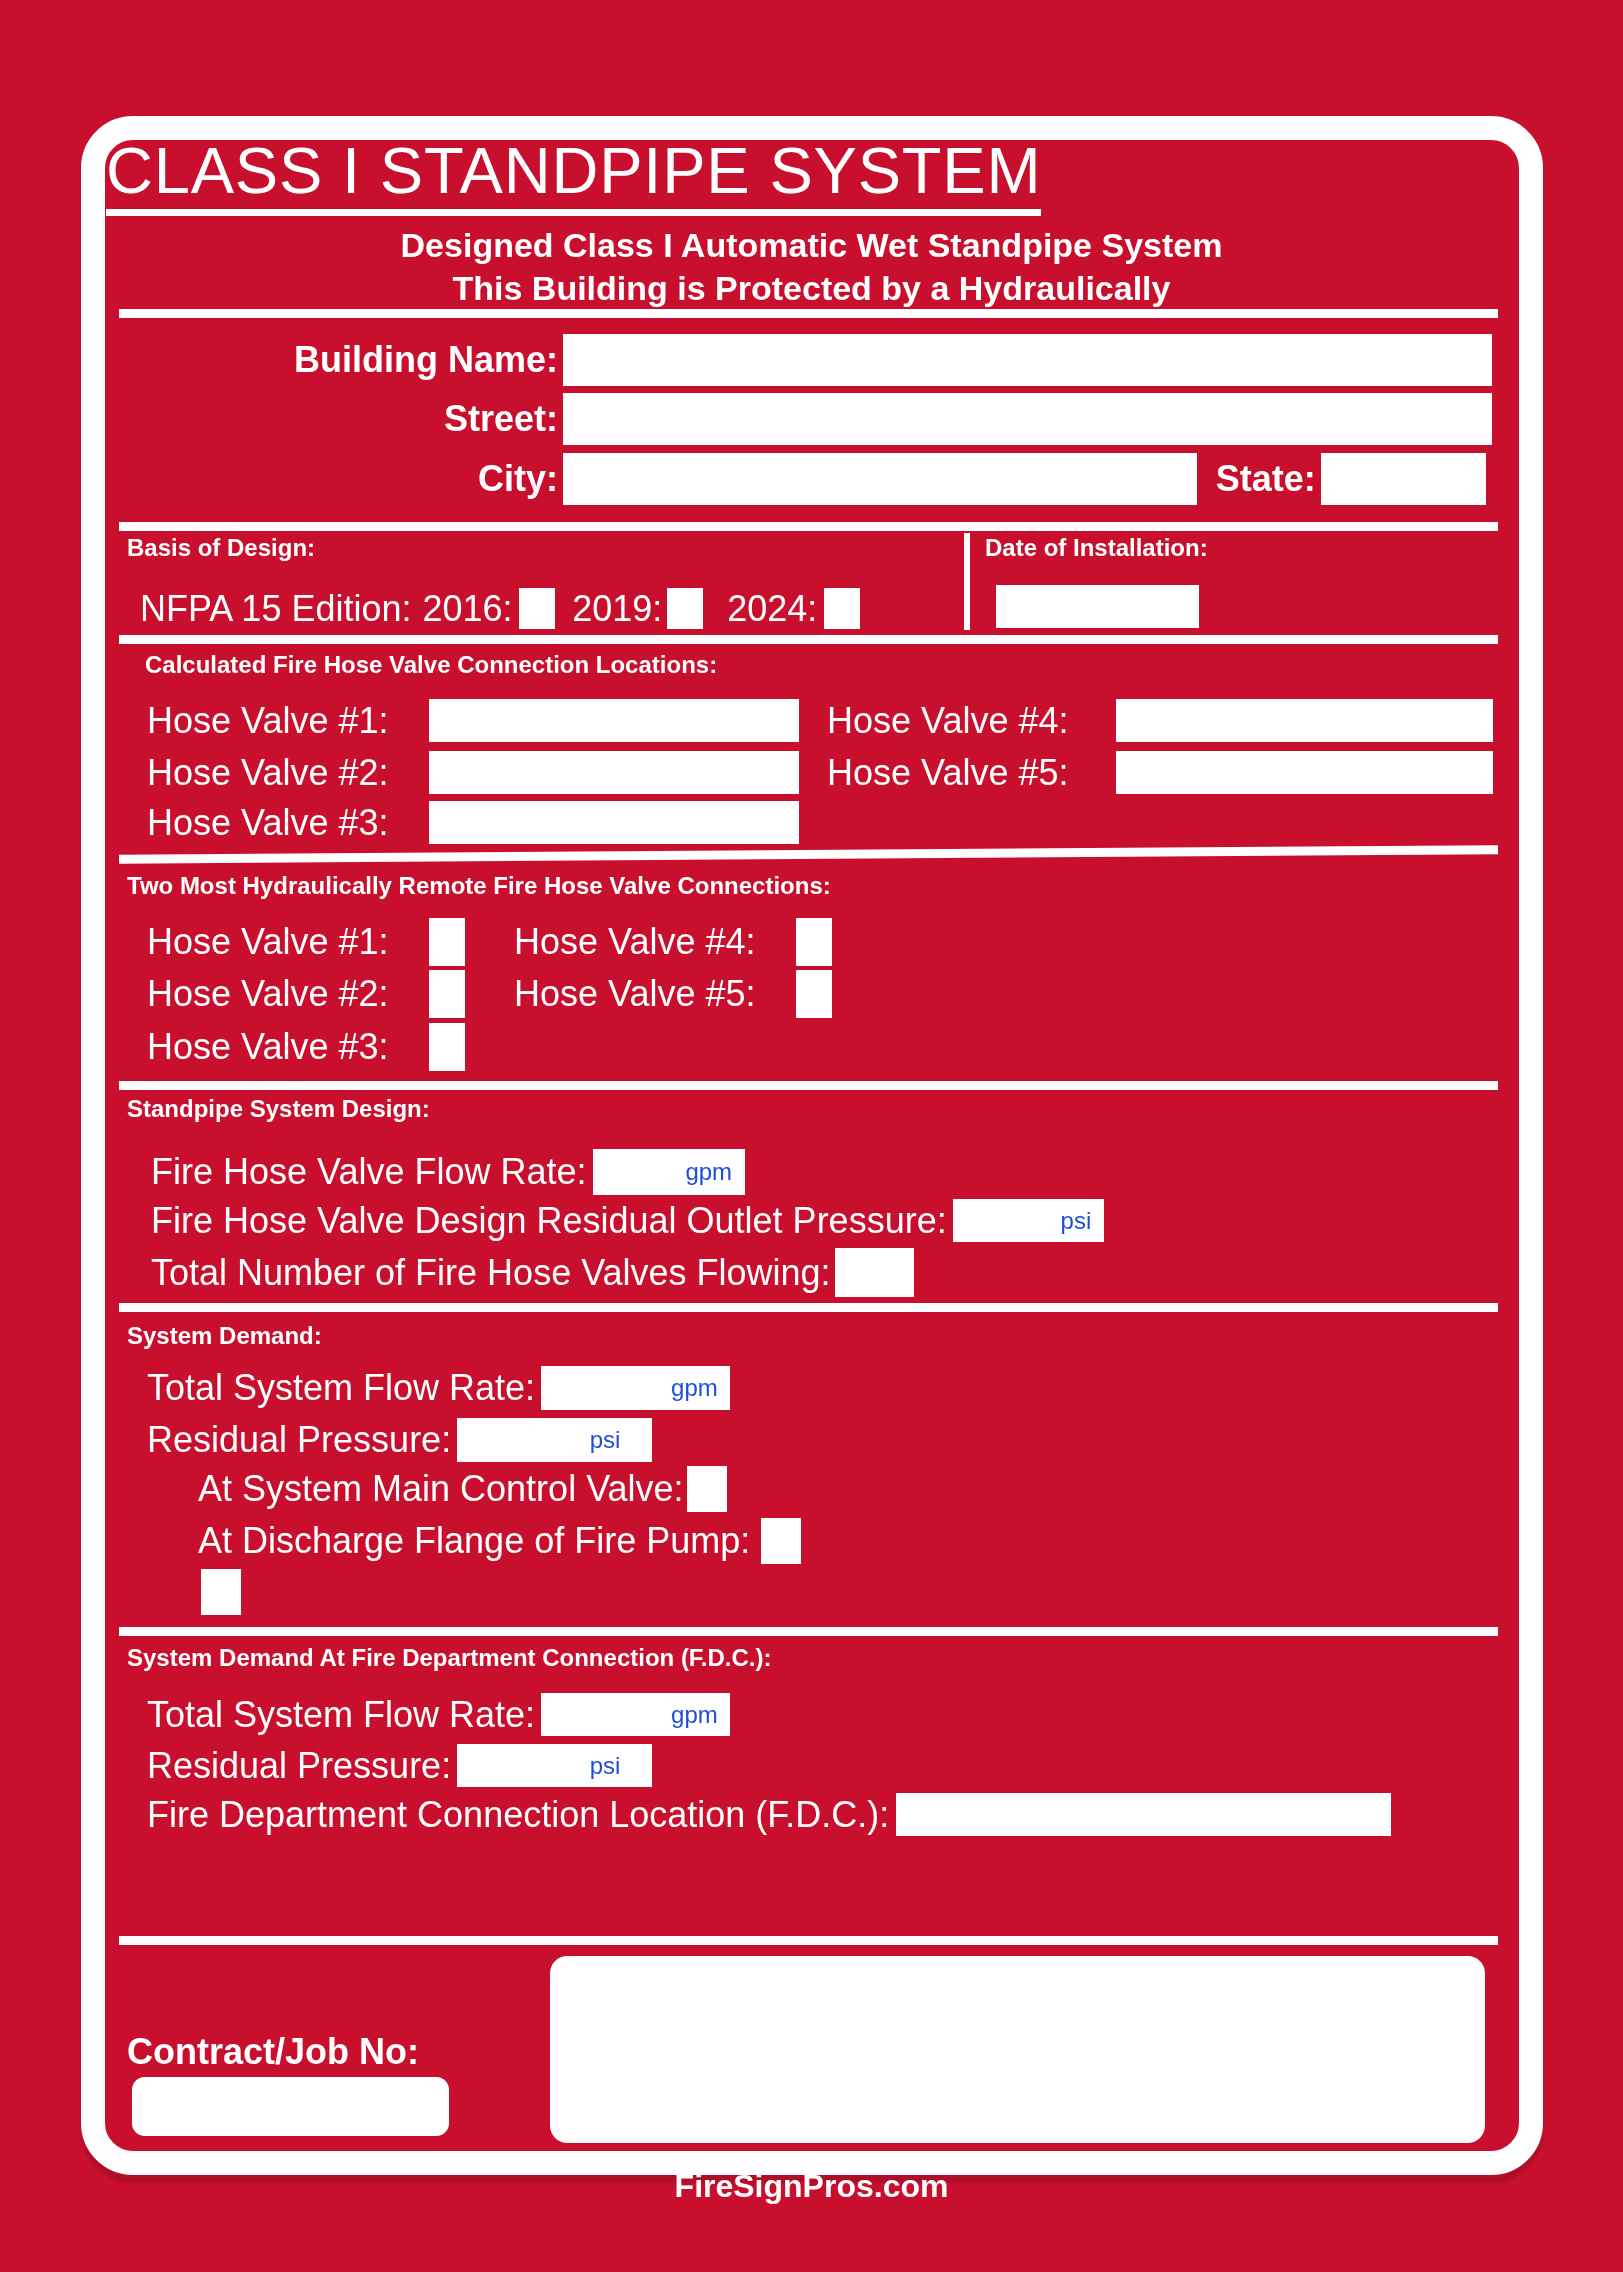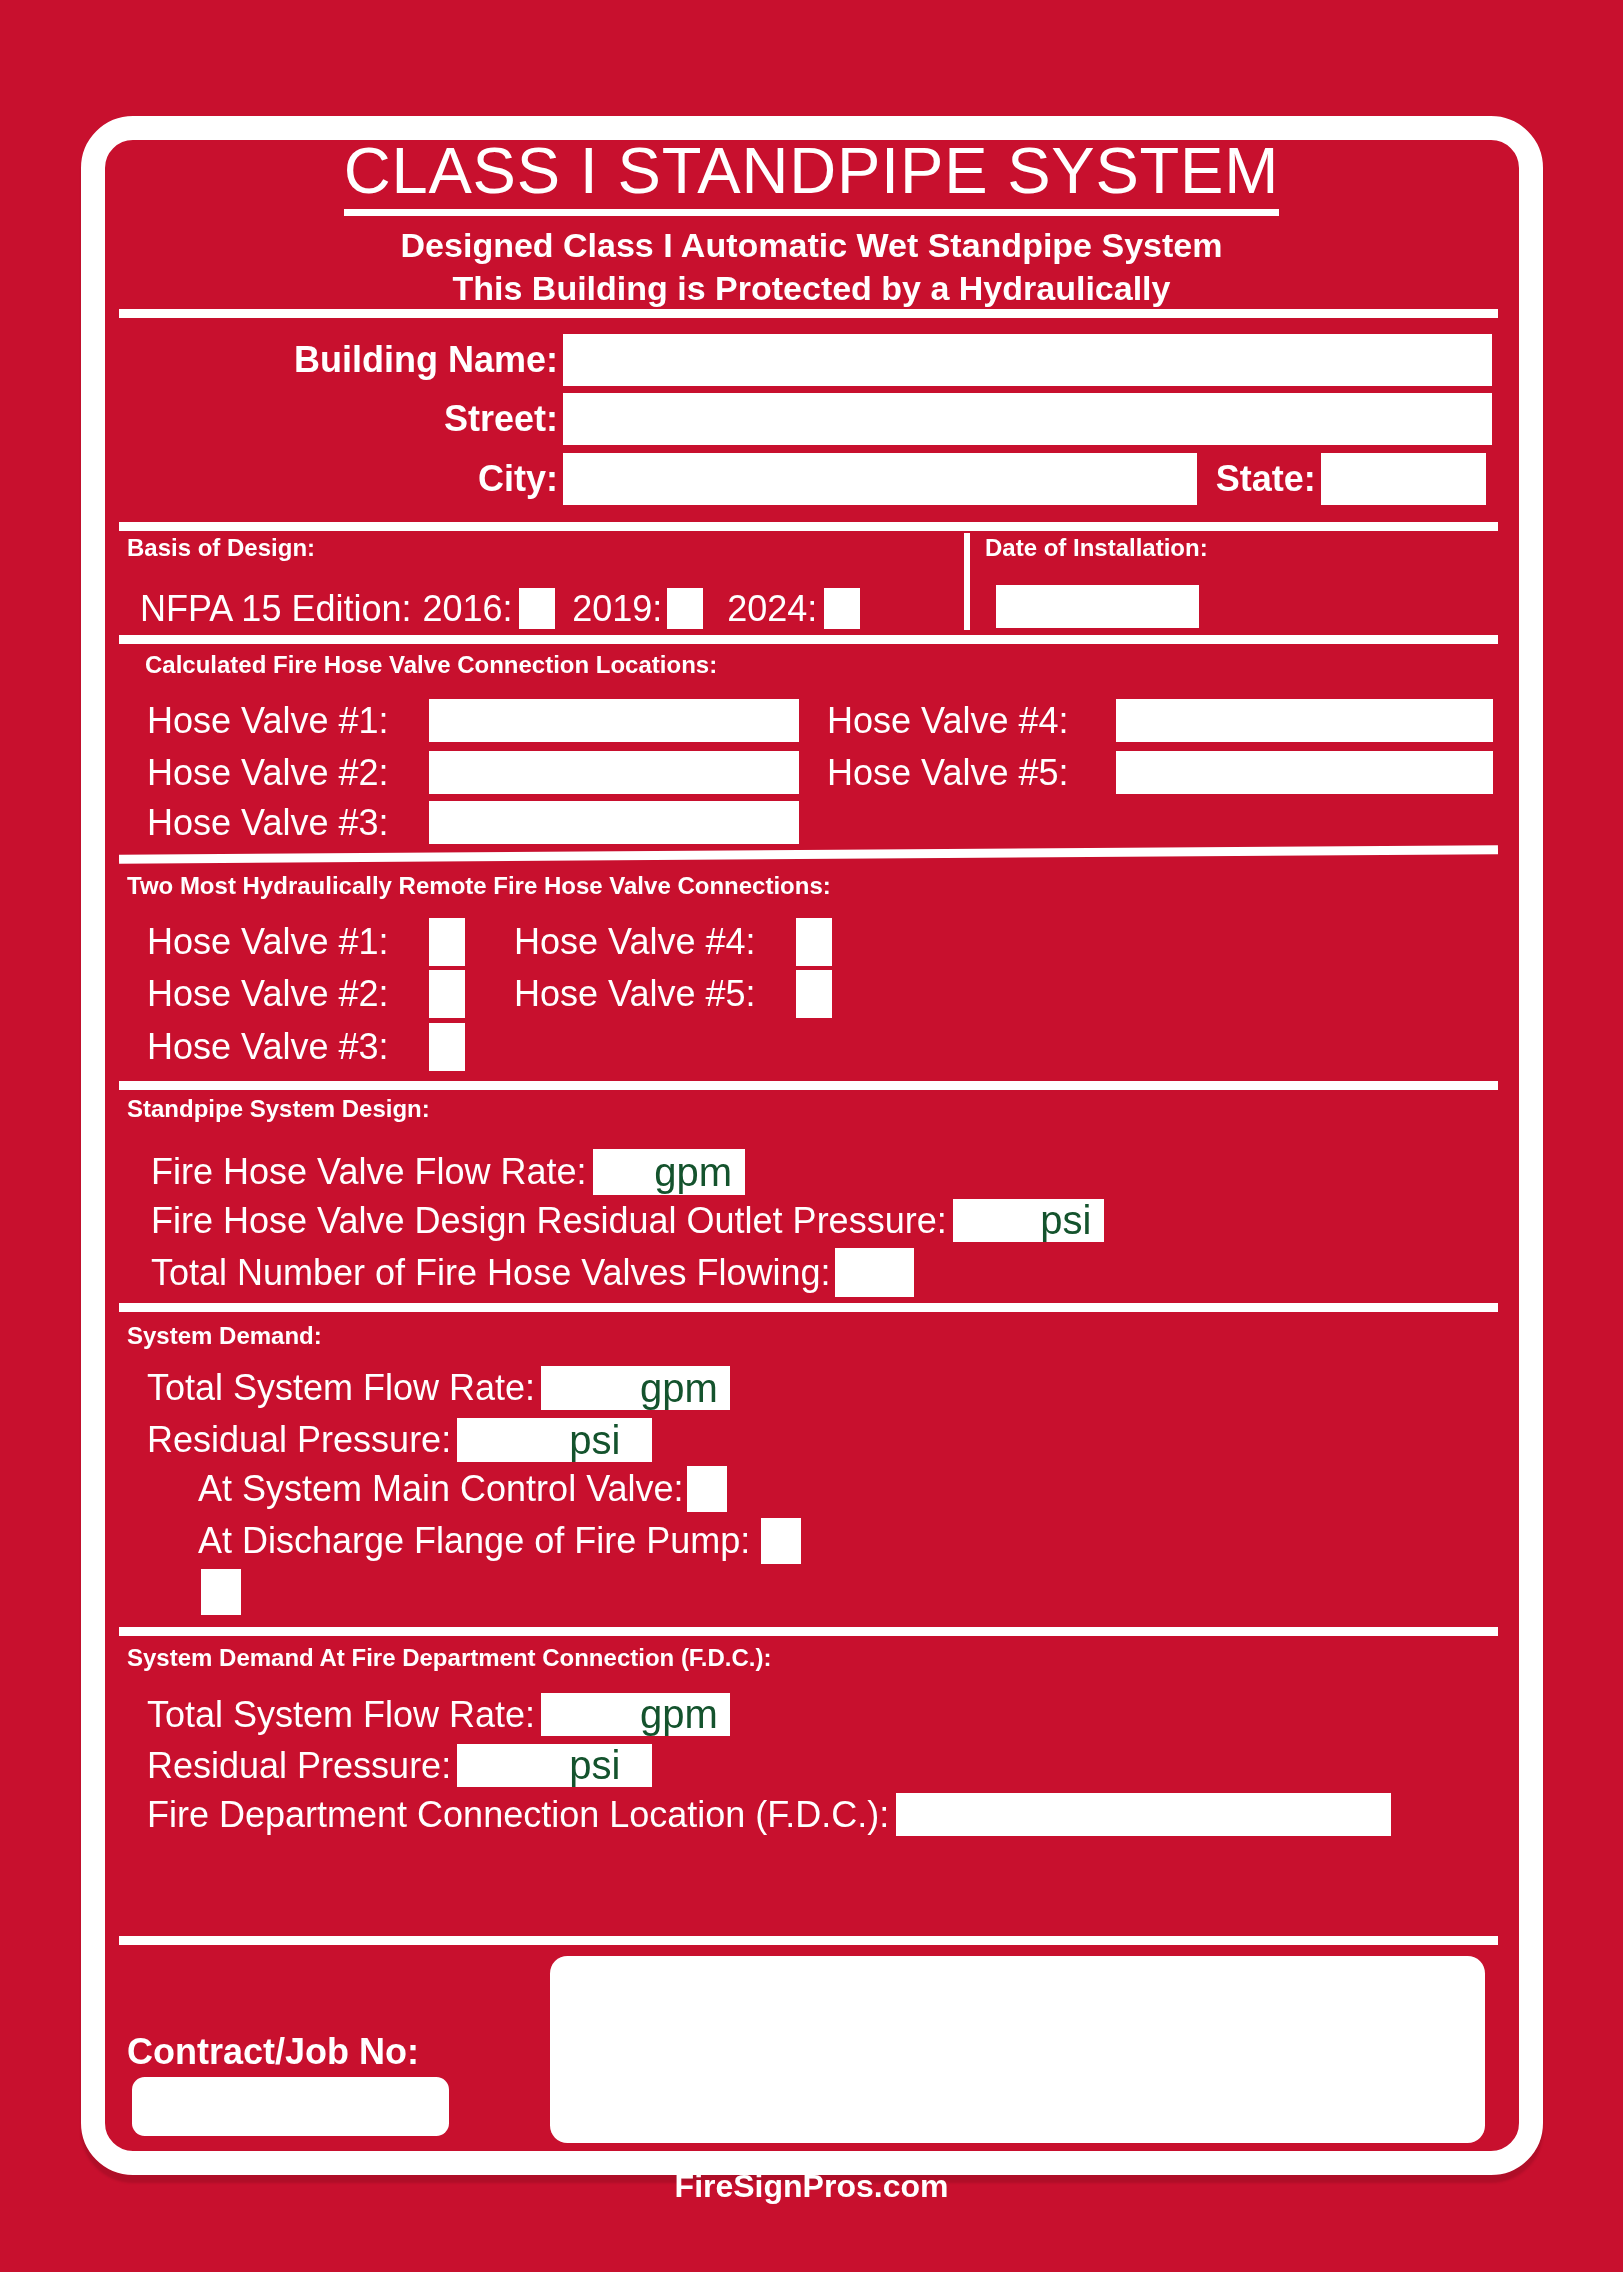--- a/index.html
+++ b/index.html
@@ -7,41 +7,41 @@
     width:1623px;height:2273px;position:relative;overflow:hidden;
     background:#C8102E;color:#FFFFFF;
     font-family:"Liberation Sans","DejaVu Sans",sans-serif;
   }
   .abs{position:absolute}
   .frame{
     position:absolute;left:81px;top:116px;width:1462px;height:2059px;
     border:24px solid #FFFFFF;border-radius:52px;box-sizing:border-box;
     box-shadow:0 7.1px 2.4px rgba(0,0,0,0.12);
   }
-  .title-wrap{position:absolute;left:106px;top:138px;width:1411px;text-align:center}
+  .title-wrap{position:absolute;left:106px;top:138px;width:1411px;text-align:left}
   .title-wrap h1{
     display:inline-block;margin:0;font-size:65px;font-weight:400;line-height:1;
     letter-spacing:0.8px;border-bottom:7.1px solid #FFFFFF;padding-bottom:6.3px;white-space:nowrap;
   }
   .subtitle{
     position:absolute;left:106px;top:224px;width:1411px;text-align:center;
     font-size:34px;font-weight:700;line-height:43px;
   }
   .hr{position:absolute;left:119px;width:1379px;height:8.7px;background:#FFFFFF}
   .h2{position:absolute;font-size:24px;font-weight:700;line-height:1;white-space:nowrap}
   .row{position:absolute;display:flex;align-items:center}
   .lbl{font-size:36px;line-height:1;white-space:nowrap}
   .sublbl{font-size:36px;line-height:1;white-space:nowrap}
   .b{font-weight:700}
   .alabel{width:452px;text-align:right;font-weight:700;font-size:36px;line-height:1;white-space:nowrap}
   .hv{width:282px;font-size:36px;line-height:1;white-space:nowrap}
   .box{background:#FFFFFF}
   .unitbox{
     background:#FFFFFF;display:flex;align-items:center;justify-content:flex-end;
-    color:#14532d;font-size:40px;padding-right:12.7px;box-sizing:border-box;
+    color:#1d4ed8;font-size:24px;padding-right:12.7px;box-sizing:border-box;
   }
   .cb{background:#FFFFFF}
   .vline{position:absolute;background:#FFFFFF}
   .footer{
     position:absolute;left:0;top:2170px;width:1623px;text-align:center;
     font-size:32px;font-weight:700;line-height:1;
   }
 </style>
 </head>
 <body>

